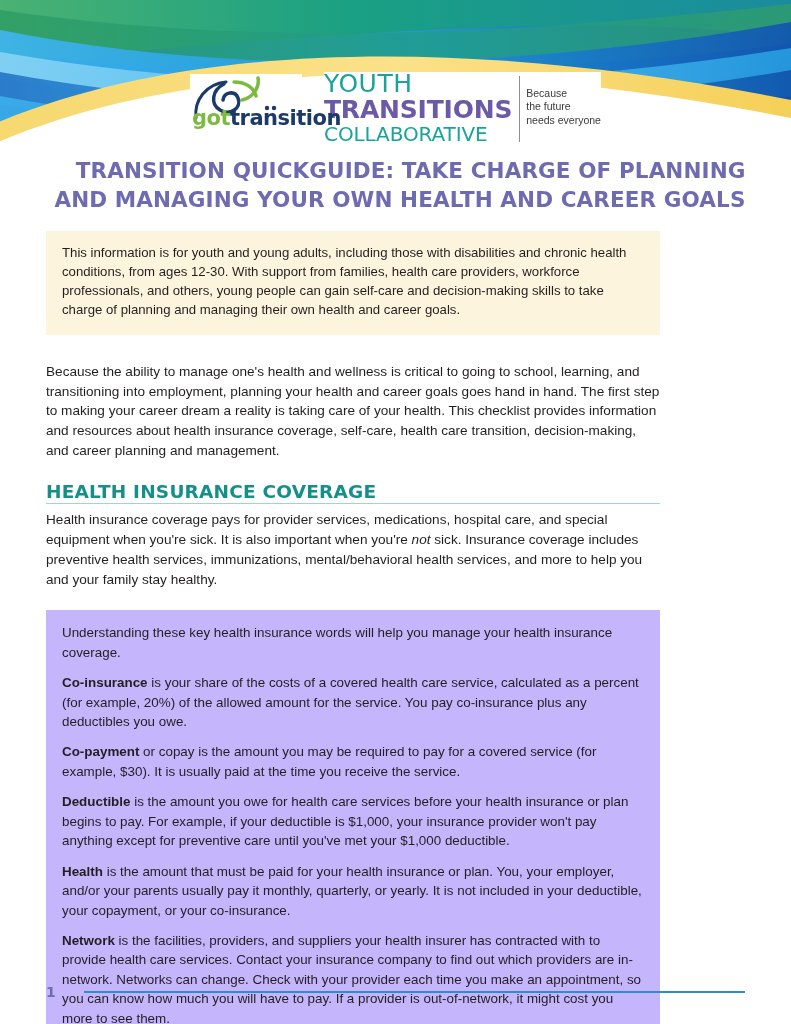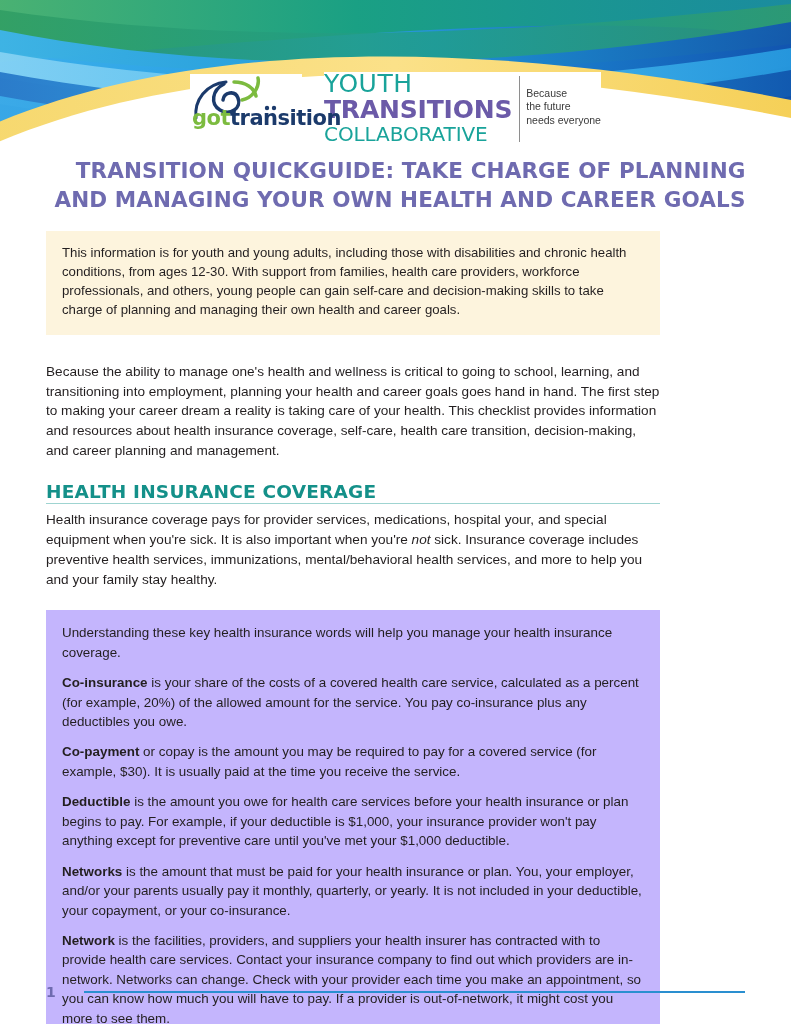--- a/index.html
+++ b/index.html
@@ -334,32 +334,32 @@
 <div class="page-body">
 
   <div class="callout">
     <span>This information is for youth and young adults, including those with disabilities and chronic health conditions, from ages 12-30. With support from families, health care providers, workforce professionals, and others, young people can gain self-care and decision-making skills to take charge of planning and managing their own health and career goals.</span>
   </div>
 
   <p class="intro-para">Because the ability to manage one's health and wellness is critical to going to school, learning, and transitioning into employment, planning your health and career goals goes hand in hand. The first step to making your career dream a reality is taking care of your health. This checklist provides information and resources about health insurance coverage, self-care, health care transition, decision-making, and career planning and management.</p>
 
   <div class="section-head">HEALTH INSURANCE COVERAGE</div>
 
-  <p class="section-para"><span>Health insurance coverage pays for provider services, medications, hospital your, and special equipment when you're sick. It is also important when you're </span><em class="ital">not</em><span> sick. Insurance coverage includes preventive health services, immunizations, mental/behavioral health services, and more to help you and your family stay healthy.</span></p>
+  <p class="section-para"><span>Health insurance coverage pays for provider services, medications, hospital care, and special equipment when you're sick. It is also important when you're </span><em class="ital">not</em><span> sick. Insurance coverage includes preventive health services, immunizations, mental/behavioral health services, and more to help you and your family stay healthy.</span></p>
 
   <div class="glossary">
     <p class="g-lead">Understanding these key health insurance words will help you manage your health insurance coverage.</p>
 
     <p class="g-item"><span class="g-term">Co-insurance</span><span> is your share of the costs of a covered health care service, calculated as a percent (for example, 20%) of the allowed amount for the service. You pay co-insurance plus any deductibles you owe.</span></p>
 
     <p class="g-item"><span class="g-term">Co-payment</span><span> or copay is the amount you may be required to pay for a covered service (for example, $30). It is usually paid at the time you receive the service.</span></p>
 
     <p class="g-item"><span class="g-term">Deductible</span><span> is the amount you owe for health care services before your health insurance or plan begins to pay. For example, if your deductible is $1,000, your insurance provider won't pay anything except for preventive care until you've met your $1,000 deductible.</span></p>
 
-    <p class="g-item"><span class="g-term">Networks</span><span> is the amount that must be paid for your health insurance or plan. You, your employer, and/or your parents usually pay it monthly, quarterly, or yearly. It is not included in your deductible, your copayment, or your co-insurance.</span></p>
+    <p class="g-item"><span class="g-term">Health</span><span> is the amount that must be paid for your health insurance or plan. You, your employer, and/or your parents usually pay it monthly, quarterly, or yearly. It is not included in your deductible, your copayment, or your co-insurance.</span></p>
 
     <p class="g-item"><span class="g-term">Network</span><span> is the facilities, providers, and suppliers your health insurer has contracted with to provide health care services. Contact your insurance company to find out which providers are in-network. Networks can change. Check with your provider each time you make an appointment, so you can know how much you will have to pay. If a provider is out-of-network, it might cost you more to see them.</span></p>
   </div>
 
 </div>
 
 <div class="footer">
   <div class="footer-page">1</div>
   <div class="footer-rule"></div>
 </div>

